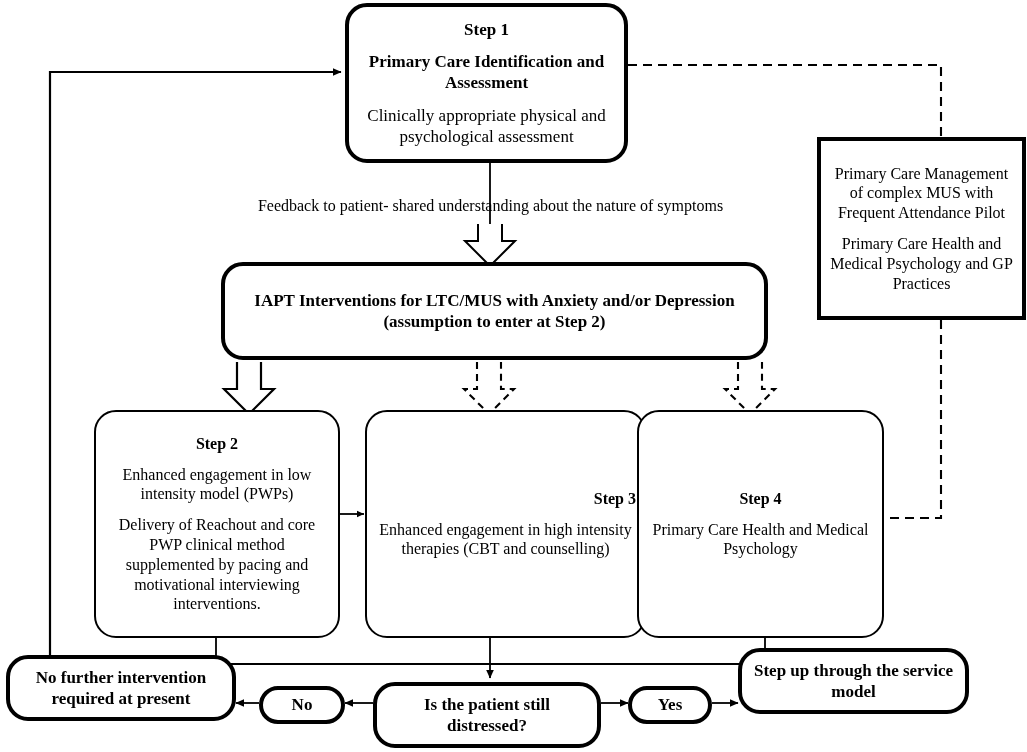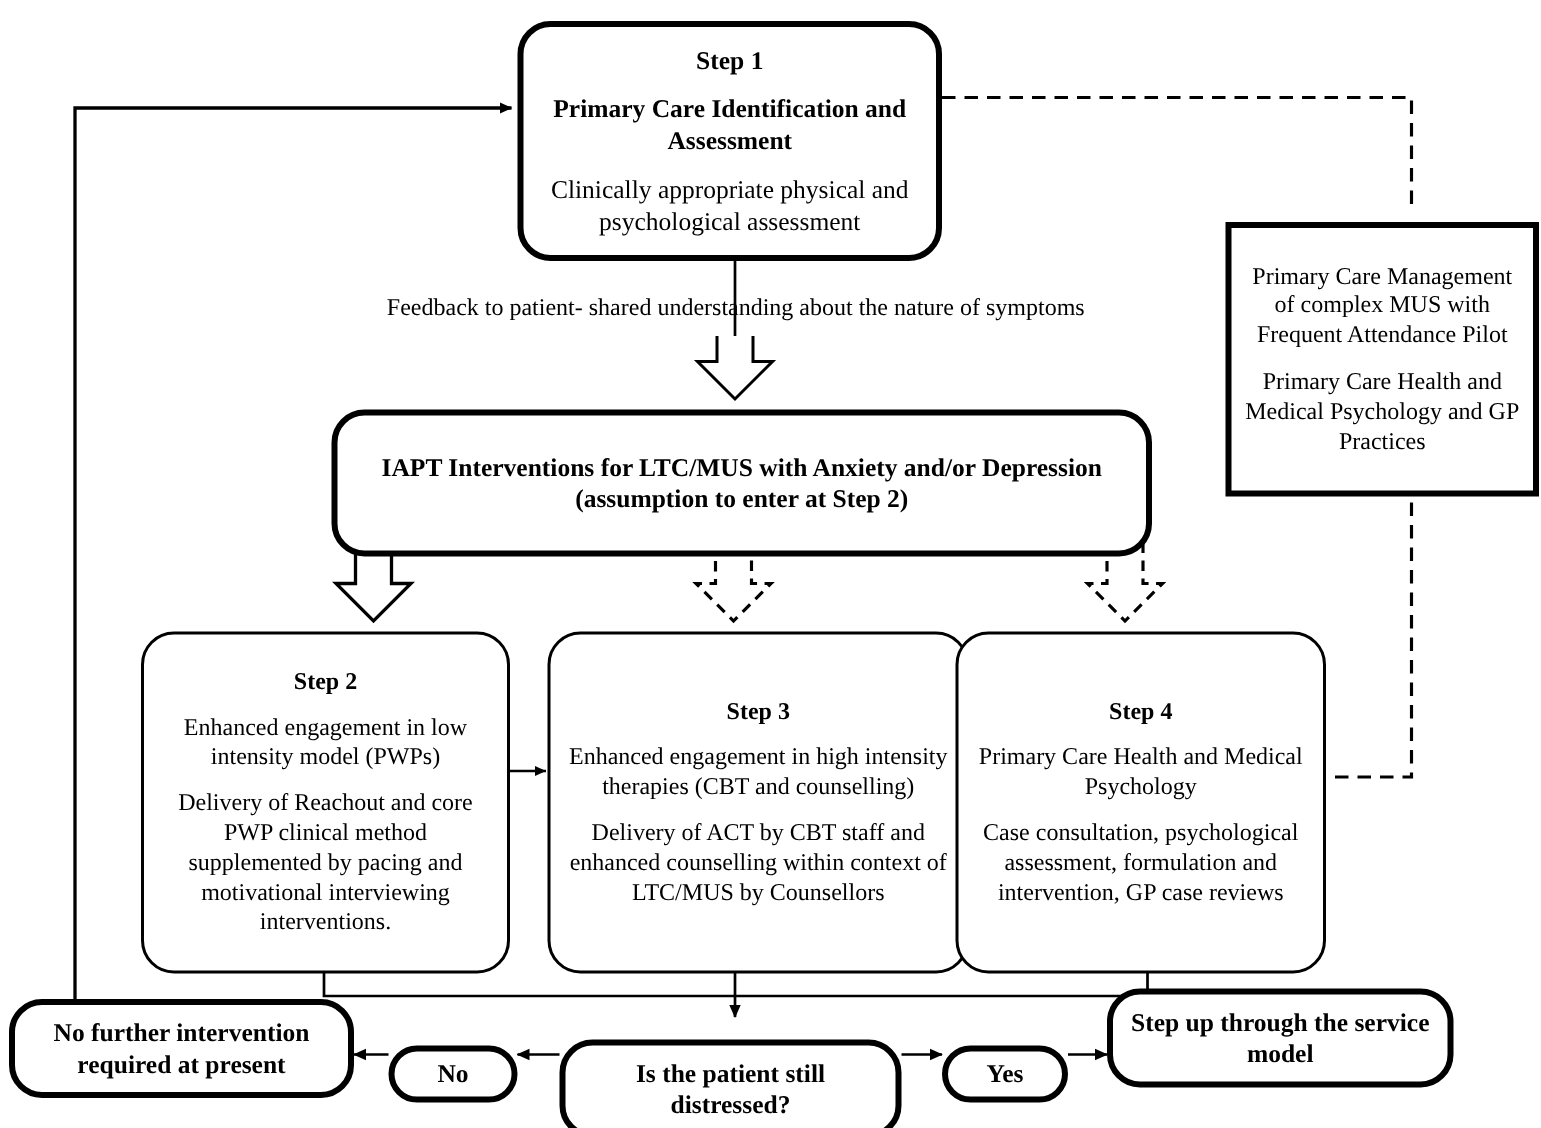--- a/index.html
+++ b/index.html
@@ -25,21 +25,20 @@
     position:absolute;
     box-sizing:border-box;
     background:#ffffff;
     display:flex;
     flex-direction:column;
     align-items:center;
     justify-content:center;
     text-align:center;
     line-height:1.24;
     z-index:5;
-    margin-top:11px;
   }
   .rounded-thick{
     border:4px solid #000;
     border-radius:22px;
   }
   .rounded-thin{
     border:2px solid #000;
     border-radius:22px;
   }
   .square-thick{
@@ -150,30 +149,28 @@
     <div class="para fs16">Primary Care Management of complex MUS with Frequent Attendance Pilot</div>
     <div class="para fs16">Primary Care Health and Medical Psychology and GP Practices</div>
   </div>
 
   <div class="node rounded-thin" style="left:94px;top:410px;width:246px;height:228px;">
     <div class="para bold fs16">Step 2</div>
     <div class="para fs16">Enhanced engagement in low intensity model (PWPs)</div>
     <div class="para fs16">Delivery of Reachout and core PWP clinical method supplemented by pacing and motivational interviewing interventions.</div>
   </div>
 
-  <div class="node rounded-thin" style="left:365px;top:410px;width:281px;height:228px;">
+  <div class="node rounded-thin" style="left:365px;top:410px;width:281px;height:228px;align-items:flex-end;">
     <div class="para bold fs16">Step 3</div>
     <div class="para fs16">Enhanced engagement in high intensity therapies (CBT and counselling)</div>
-    <div class="para fs16">Delivery of ACT by CBT staff and enhanced counselling within context of LTC/MUS by Counsellors</div>
   </div>
 
   <div class="node rounded-thin" style="left:637px;top:410px;width:247px;height:228px;">
     <div class="para bold fs16">Step 4</div>
     <div class="para fs16">Primary Care Health and Medical Psychology</div>
-    <div class="para fs16">Case consultation, psychological assessment, formulation and intervention, GP case reviews</div>
   </div>
 
   <div class="node rounded-thick" style="left:6px;top:655px;width:230px;height:66px;">
     <div class="para bold fs17">No further intervention required at present</div>
   </div>
 
   <div class="node rounded-thick" style="left:259px;top:686px;width:86px;height:38px;text-align:right;">
     <div class="para bold fs17">No</div>
   </div>
 

